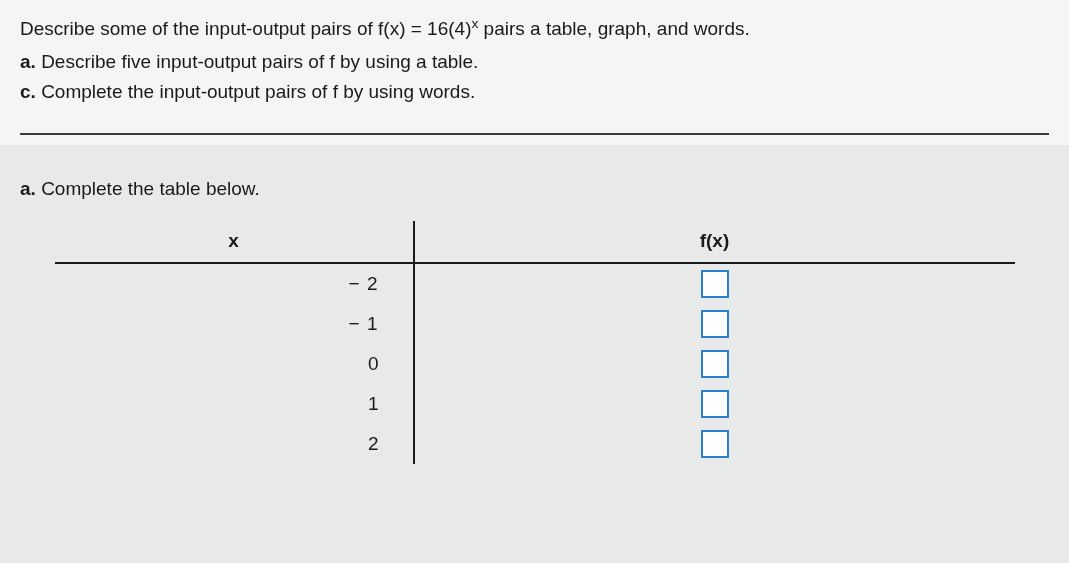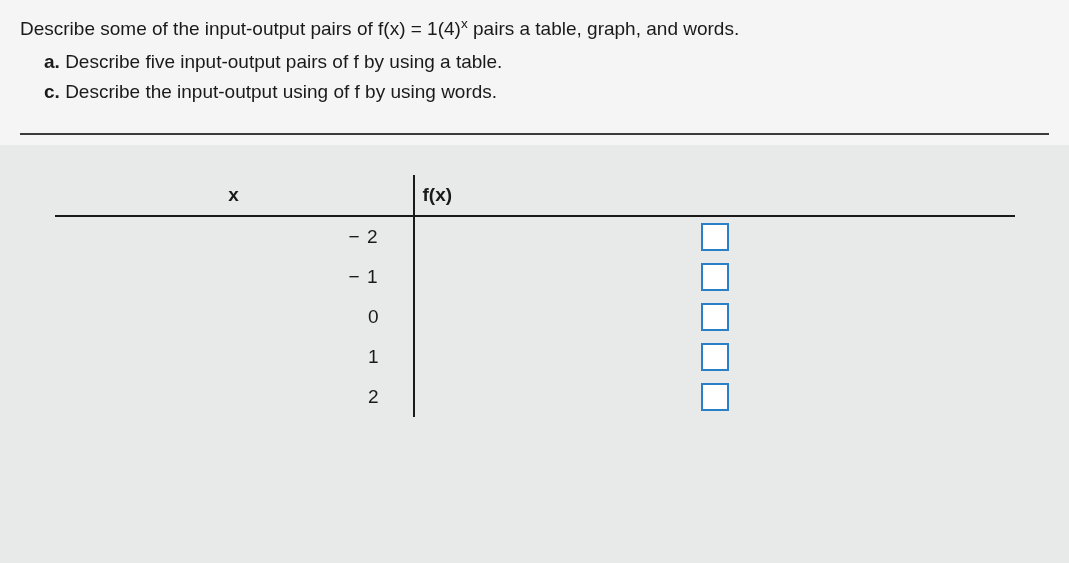--- a/index.html
+++ b/index.html
@@ -14,21 +14,21 @@
     line-height: 1.5;
   }
   .question-block {
     padding: 14px 20px 10px 20px;
     background: #f4f5f4;
   }
   .question-intro {
     margin-bottom: 4px;
   }
   .question-intro sup { font-size: 0.72em; vertical-align: super; }
-  .question-sub { margin-bottom: 2px; margin-left: 24px; }
+  .question-sub { margin-bottom: 2px; }
   .question-sub b { font-weight: bold; }
   .divider {
     border: none;
     border-top: 2px solid #3b3b3b;
     margin: 26px 0 0 0;
     width: 100%;
   }
   .answer-area {
     padding: 30px 20px 0 20px;
     background: #e8eae9;
@@ -46,21 +46,21 @@
   }
   .col-x {
     flex: 0 0 360px;
     text-align: center;
     font-weight: bold;
     padding: 6px 0;
     border-right: 2px solid #1a1a1a;
   }
   .col-fx {
     flex: 1;
-    text-align: left;
+    text-align: center;
     font-weight: bold;
     padding: 6px 8px;
   }
   .table-body {
     display: flex;
   }
   .col-x-body {
     flex: 0 0 360px;
     border-right: 2px solid #1a1a1a;
     display: flex;
@@ -95,34 +95,38 @@
     display: inline-block;
     cursor: text;
   }
   .neg { letter-spacing: 1px; }
 </style>
 </head>
 <body>
 
 <div class="question-block">
   <div class="question-intro">
-    <span>Describe some of the input-output pairs of f(x) = 1(4)</span><sup>x</sup><span> pairs a table, graph, and words.</span>
+    <span>Describe some of the input-output pairs of f(x) = 16(4)</span><sup>x</sup><span> pairs a table, graph, and words.</span>
   </div>
   <div class="question-sub">
     <b>a.</b>
     <span>Describe five input-output pairs of f by using a table.</span>
   </div>
   <div class="question-sub">
     <b>c.</b>
-    <span>Describe the input-output using of f by using words.</span>
+    <span>Complete the input-output pairs of f by using words.</span>
   </div>
   <hr class="divider">
 </div>
 
 <div class="answer-area">
+  <div class="answer-prompt">
+    <b>a.</b>
+    <span>Complete the table below.</span>
+  </div>
 
   <div class="table-wrap">
     <div class="table-headers">
       <div class="col-x">x</div>
       <div class="col-fx">f(x)</div>
     </div>
     <div class="table-body">
       <div class="col-x-body">
         <div class="x-val neg">− 2</div>
         <div class="x-val neg">− 1</div>

